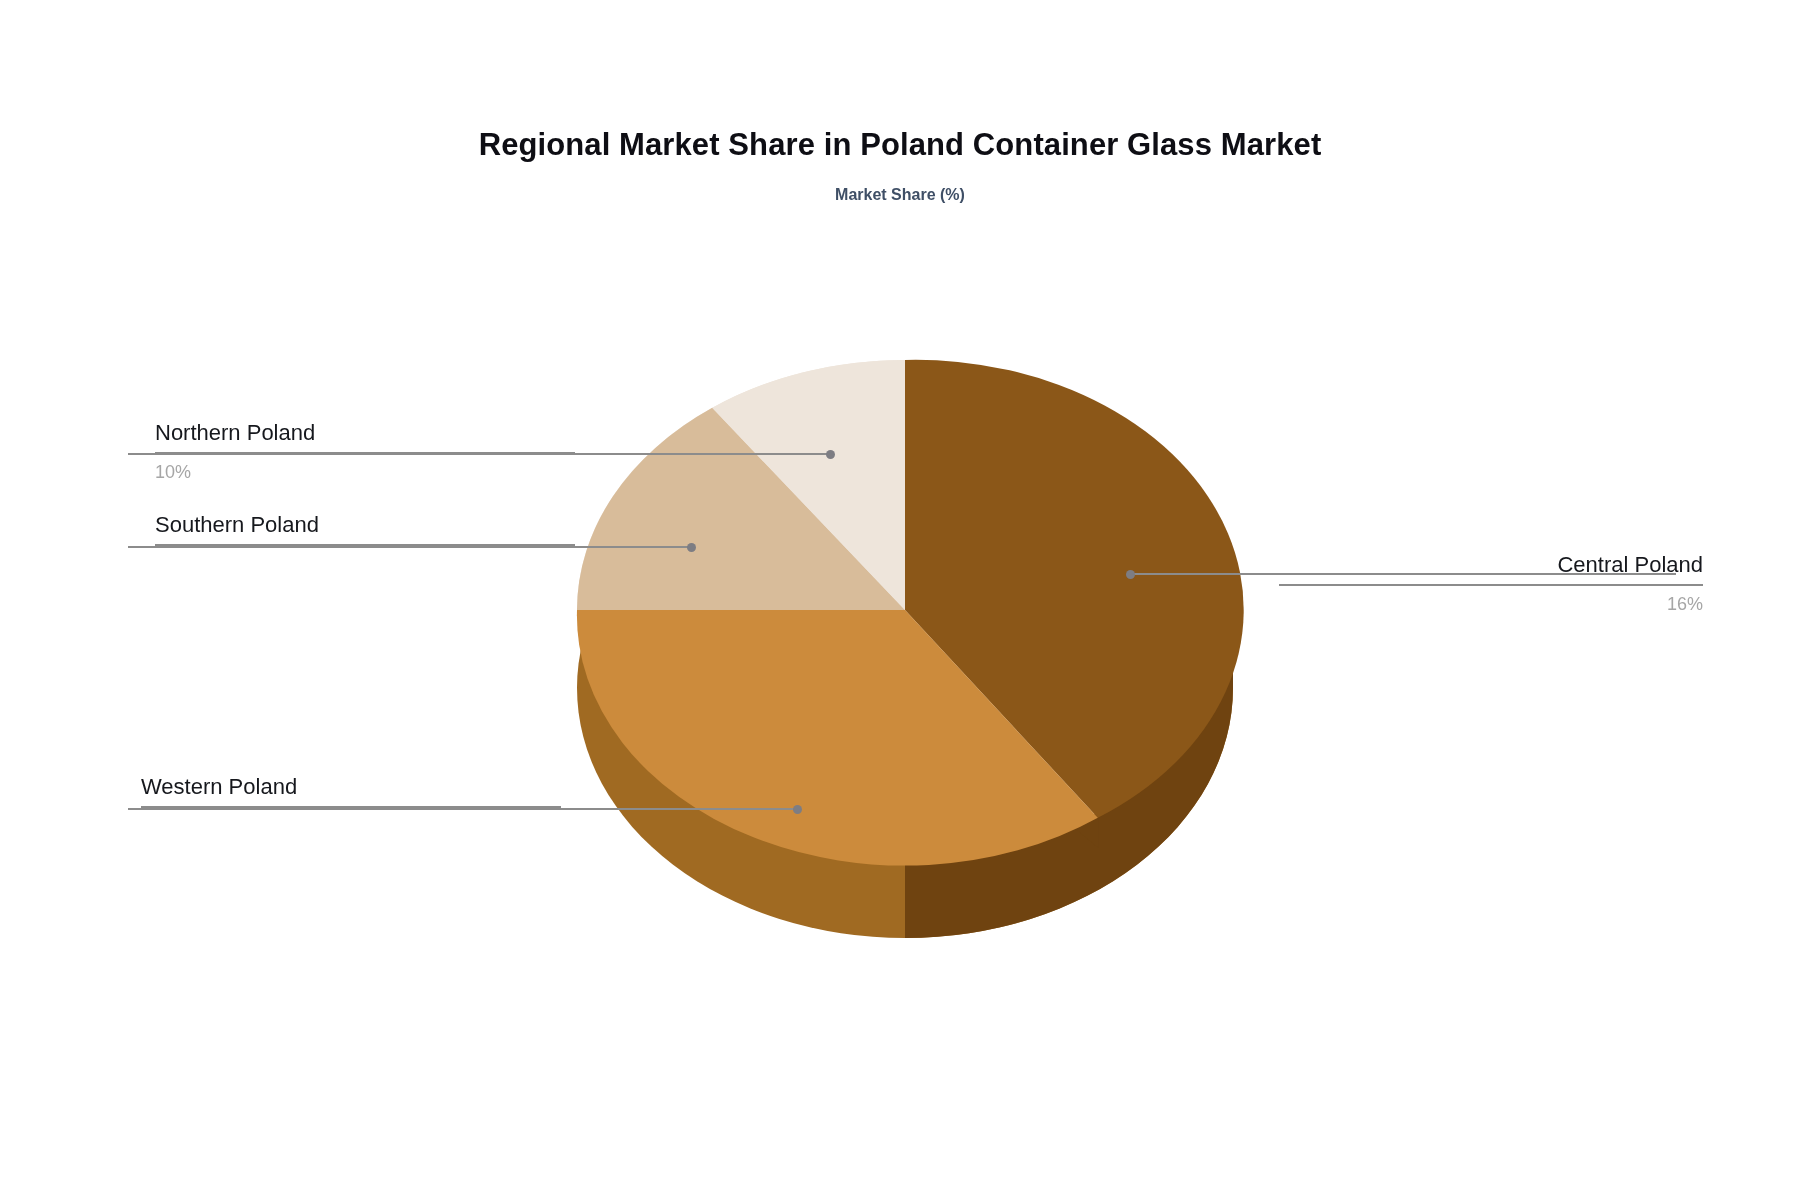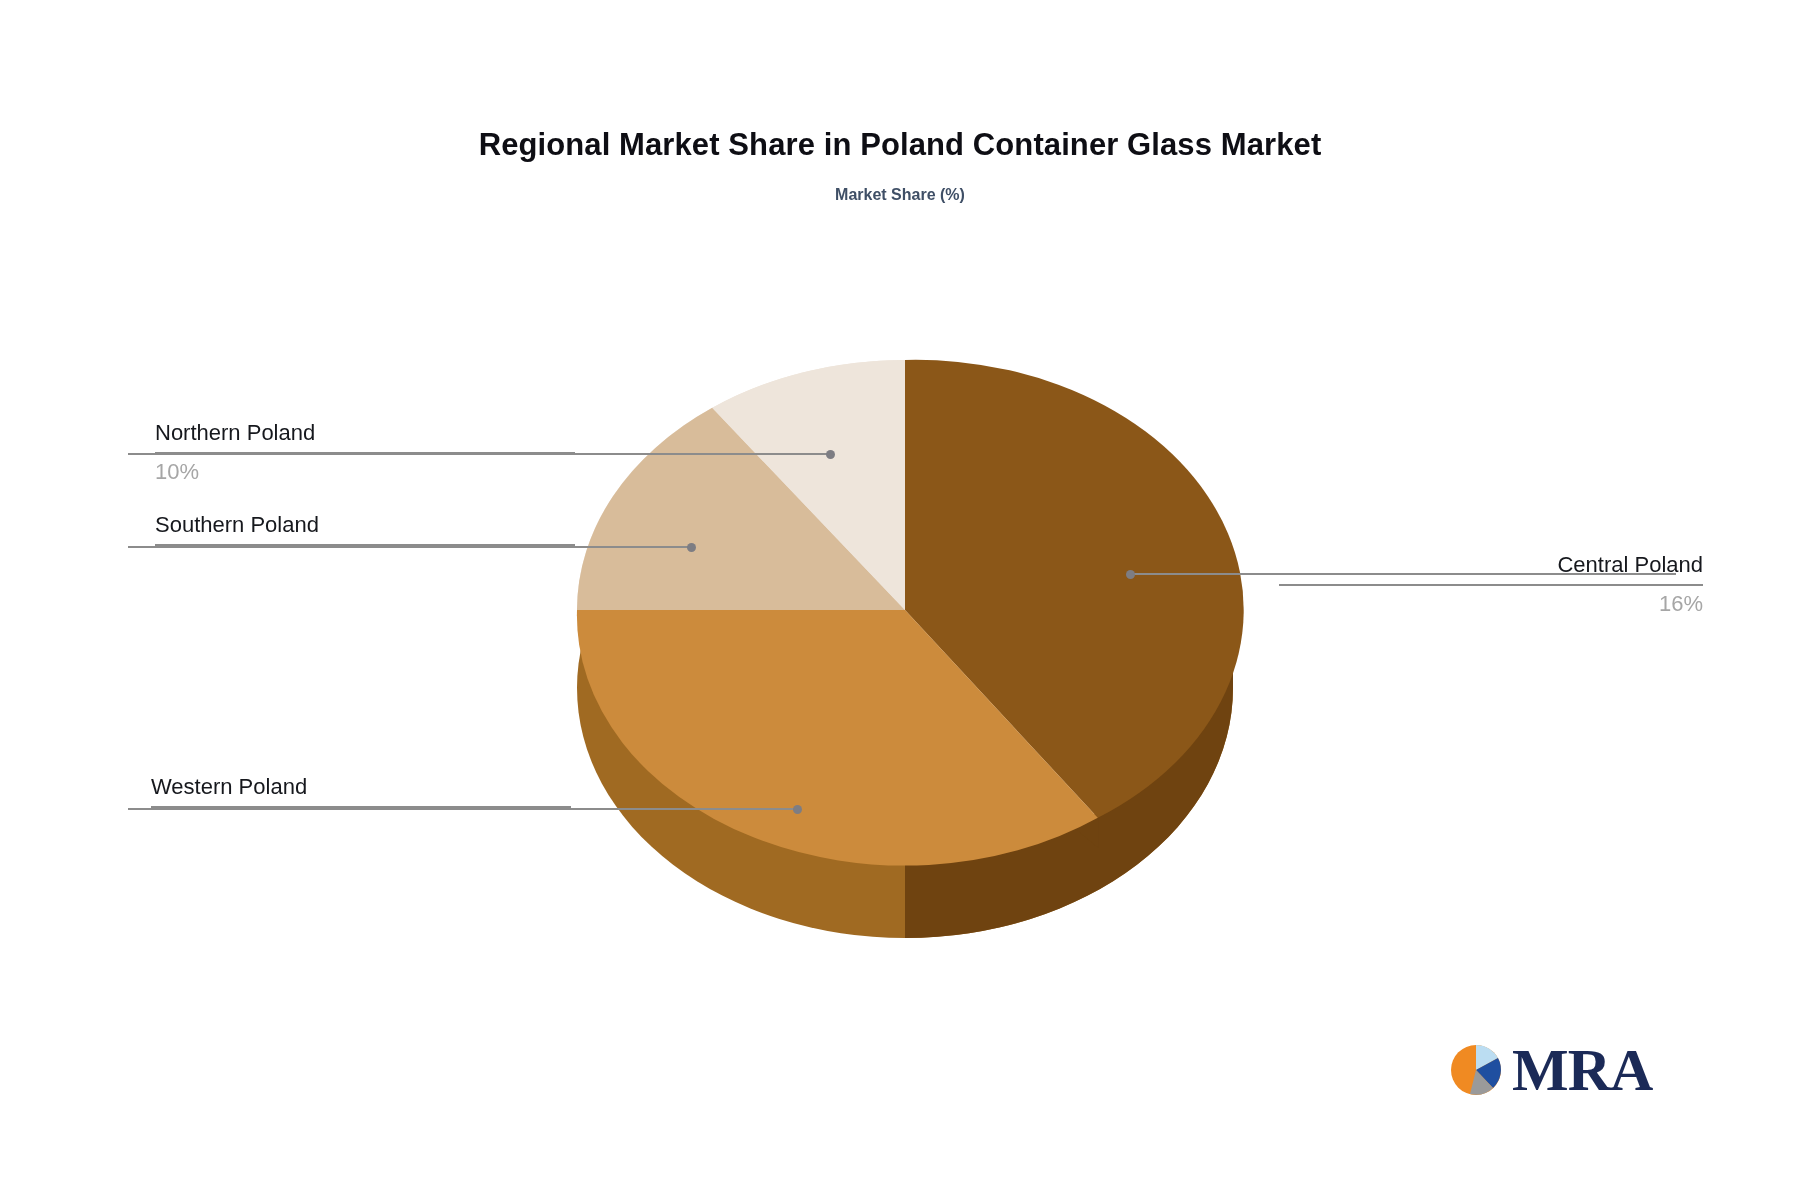--- a/index.html
+++ b/index.html
@@ -62,30 +62,30 @@
     color: #16181d;
     line-height: 30px;
     white-space: nowrap;
   }
   .callout .cl-rule {
     height: 0;
     border-top: 2px solid #8c8c8c;
     margin: 4px 0 3px 0;
   }
   .callout .cl-value {
-    font-size: 22px;
+    font-size: 18px;
     color: #a6a6a6;
     line-height: 30px;
   }
   .callout.left { text-align: left; }
   .callout.right { text-align: right; }
 
   #callout-northern { left: 128px; top: 418px; width: 420px; }
   #callout-southern { left: 128px; top: 510px; width: 420px; }
-  #callout-western  { left: 124px; top: 772px; width: 420px; }
+  #callout-western  { left: 114px; top: 772px; width: 420px; }
   #callout-central  { left: 1252px; top: 550px; width: 424px; text-align: right; }
 
   
   .leader {
     position: absolute;
     height: 2px;
     background: #8c8c8c;
   }
   .leader .dot {
     position: absolute;
@@ -201,23 +201,14 @@
     <div class="cl-name">Western Poland</div>
     <div class="cl-rule"></div>
   </div>
 
   <div class="callout right" id="callout-central">
     <div class="cl-name">Central Poland</div>
     <div class="cl-rule"></div>
     <div class="cl-value">16%</div>
   </div>
 
-  <div class="logo">
-    <svg class="logo-mark" viewBox="0 0 60 60">
-      <circle cx="28" cy="30" r="25" fill="#F08A22"></circle>
-      <path d="M28 30 L28 5 A25 25 0 0 1 50 18 Z" fill="#BBDDF2"></path>
-      <path d="M28 30 L50 18 A25 25 0 0 1 45 48 Z" fill="#1F4FA0"></path>
-      <path d="M28 30 L45 48 A25 25 0 0 1 22 54 Z" fill="#9A9A9A"></path>
-    </svg>
-    <span class="logo-text">MRA</span>
-  </div>
 
 </div>
 
 </body></html>

